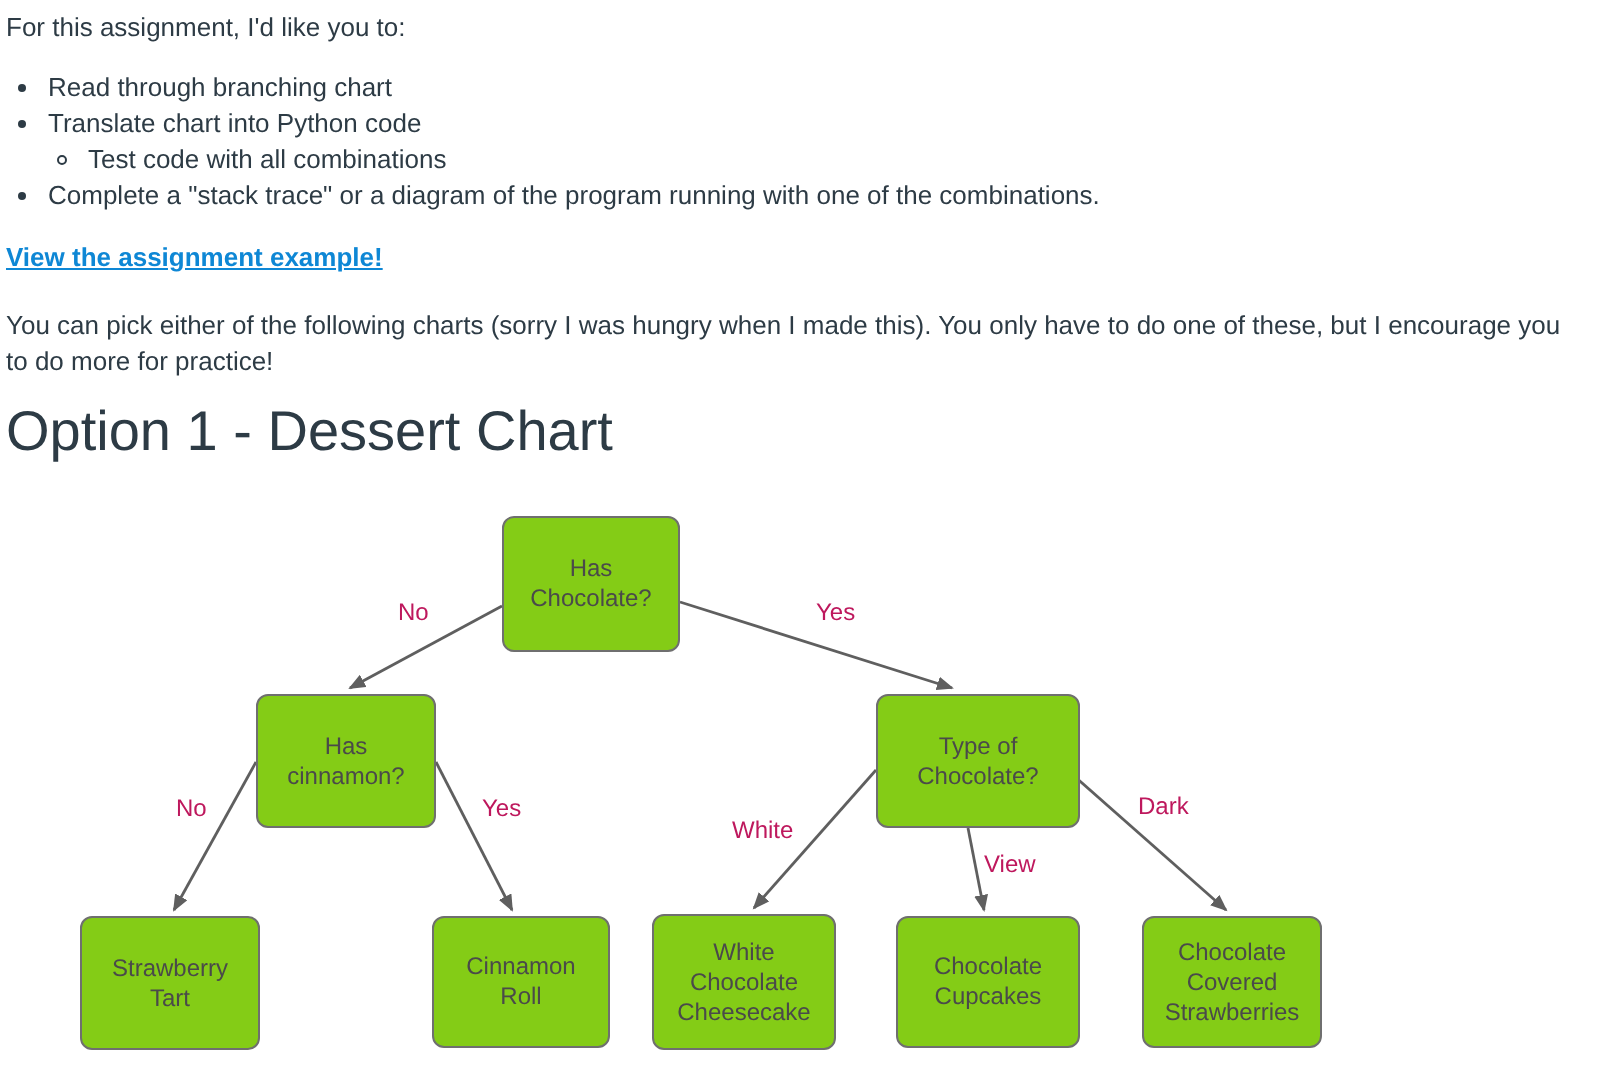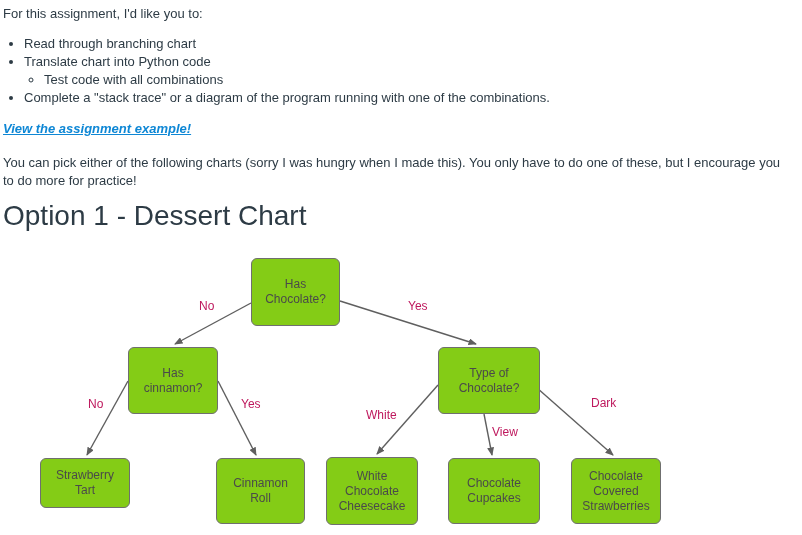--- a/index.html
+++ b/index.html
@@ -21,21 +21,20 @@
   .intro{margin:0;}
   ul.tasks{margin:12px 0 0;padding-left:21px;list-style:disc;}
   ul.tasks ul{margin:0;padding-left:20px;list-style:circle;}
   ul.tasks li{line-height:18px;}
   .link-row{margin:13px 0 0;}
   a.example-link{
     color:var(--link-color);
     font-weight:bold;
     text-decoration:underline;
     cursor:pointer;
-    font-style:italic;
   }
   .note{margin:16px 0 0;max-width:796px;}
   h2.option-heading{
     margin:12px 0 0;
     font-size:28px;
     line-height:27px;
     font-weight:500;
     color:var(--text-color);
   }
   .flowchart{
@@ -69,32 +68,32 @@
   .arrow-layer{
     position:absolute;
     left:0;top:0;
     width:794px;height:296px;
     pointer-events:none;
   }
   
   .n-root{left:248px;top:13px;width:89px;height:68px;}
   .n-cin{left:125px;top:102px;width:90px;height:67px;}
   .n-type{left:435px;top:102px;width:102px;height:67px;}
-  .n-straw{left:37px;top:213px;width:90px;height:50px;}
+  .n-straw{left:37px;top:213px;width:90px;height:67px;}
   .n-roll{left:213px;top:213px;width:89px;height:66px;}
   .n-cheese{left:323px;top:212px;width:92px;height:68px;}
   .n-cup{left:445px;top:213px;width:92px;height:66px;}
   .n-cov{left:568px;top:213px;width:90px;height:66px;}
   .el-no1{left:196px;top:54px;}
   .el-yes1{left:405px;top:54px;}
   .el-no2{left:85px;top:152px;}
   .el-yes2{left:238px;top:152px;}
   .el-white{left:363px;top:163px;}
   .el-milk{left:489px;top:180px;}
-  .el-dark{left:588px;top:151px;}
+  .el-dark{left:566px;top:151px;}
 </style>
 </head>
 <body>
 
 <p class="intro">For this assignment, I'd like you to:</p>
 
 <ul class="tasks">
   <li>Read through branching chart</li>
   <li>
     <span>Translate chart into Python code</span>

